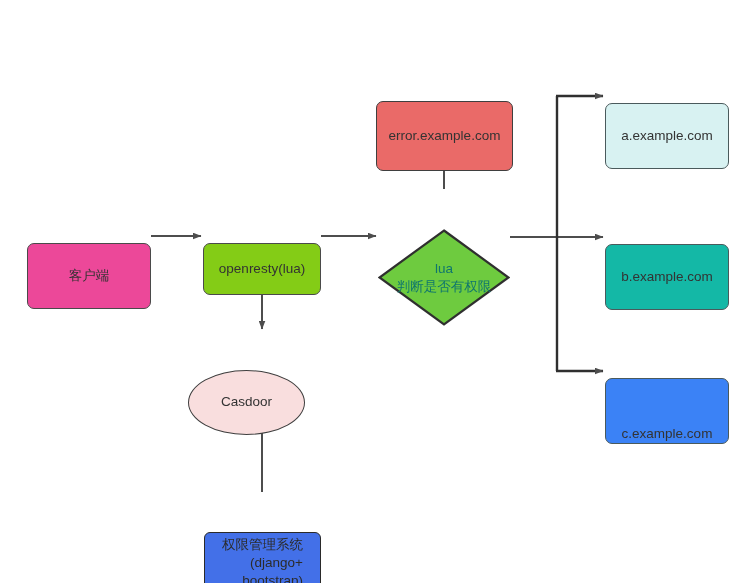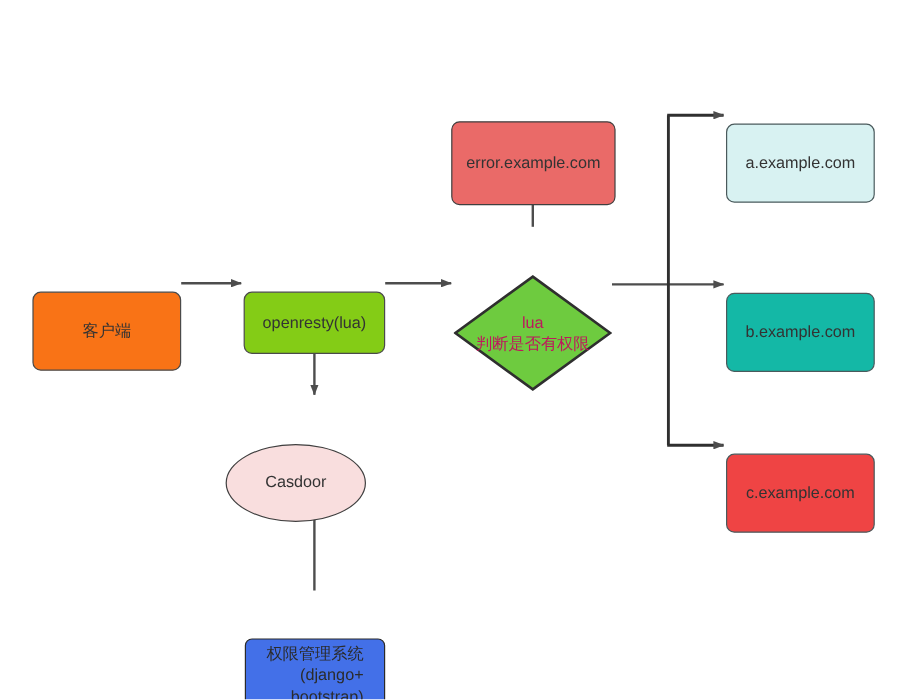--- a/index.html
+++ b/index.html
@@ -58,21 +58,21 @@
     position: absolute;
     left: 0;
     top: 0;
     width: 100%;
     height: 100%;
     z-index: 1;
   }
   .diamond-label {
     position: relative;
     z-index: 2;
-    color: #be185d;
+    color: #0f766e;
     font-size: 13.5px;
     line-height: 1.3;
     white-space: pre-line;
     text-align: center;
   }
   .node.blue .label {
     color: #2b2b2b;
     text-align: right;
   }
 </style>
@@ -100,21 +100,21 @@
 
     <line x1="557" y1="96" x2="557" y2="371" stroke="#2f2f2f" stroke-width="2.4"></line>
 
     <line x1="556" y1="96" x2="603" y2="96" stroke="#2f2f2f" stroke-width="2.4" marker-end="url(#arrowhead)"></line>
 
     <line x1="556" y1="371" x2="603" y2="371" stroke="#2f2f2f" stroke-width="2.4" marker-end="url(#arrowhead)"></line>
 
     <line x1="262" y1="492" x2="262" y2="398" stroke="#4d4d4d" stroke-width="2" marker-end="url(#arrowhead)"></line>
   </svg>
 
-  <div class="node" style="left:27px; top:203px; width:124px; height:66px; background:#f97316; border-color:#4a4a4a;">
+  <div class="node" style="left:27px; top:203px; width:124px; height:66px; background:#ec4899; border-color:#4a4a4a;">
     <span class="label">客户端</span>
   </div>
 
   <div class="node" style="left:203px; top:203px; width:118px; height:52px; background:#84cc16; border-color:#4a4a4a;">
     <span class="label">openresty(lua)</span>
   </div>
 
   <div class="node" style="left:376px; top:61px; width:137px; height:70px; background:#ea6a68; border-color:#3f3f3f;">
     <span class="label">error.example.com</span>
   </div>
@@ -128,21 +128,21 @@
   </div>
 
   <div class="node" style="left:605px; top:63px; width:124px; height:66px; background:#d8f2f2; border-color:#4a5a5c;">
     <span class="label">a.example.com</span>
   </div>
 
   <div class="node" style="left:605px; top:204px; width:124px; height:66px; background:#14b8a6; border-color:#4a5a5c;">
     <span class="label">b.example.com</span>
   </div>
 
-  <div class="node" style="left:605px; top:338px; width:124px; height:66px; background:#ef4444; border-color:#4a5a5c;">
+  <div class="node" style="left:605px; top:338px; width:124px; height:66px; background:#3b82f6; border-color:#4a5a5c;align-items:flex-end;">
     <span class="label">c.example.com</span>
   </div>
 
   <div class="node ellipse" style="left:188px; top:330px; width:117px; height:65px; background:#f9dede; border-color:#3f3f3f;">
     <span class="label">Casdoor</span>
   </div>
 
   <div class="node blue" style="left:204px; top:492px; width:117px; height:62px; background:#4370e8; border-color:#2a2a2a; border-radius:6px;">
     <span class="label">权限管理系统
 (django+

